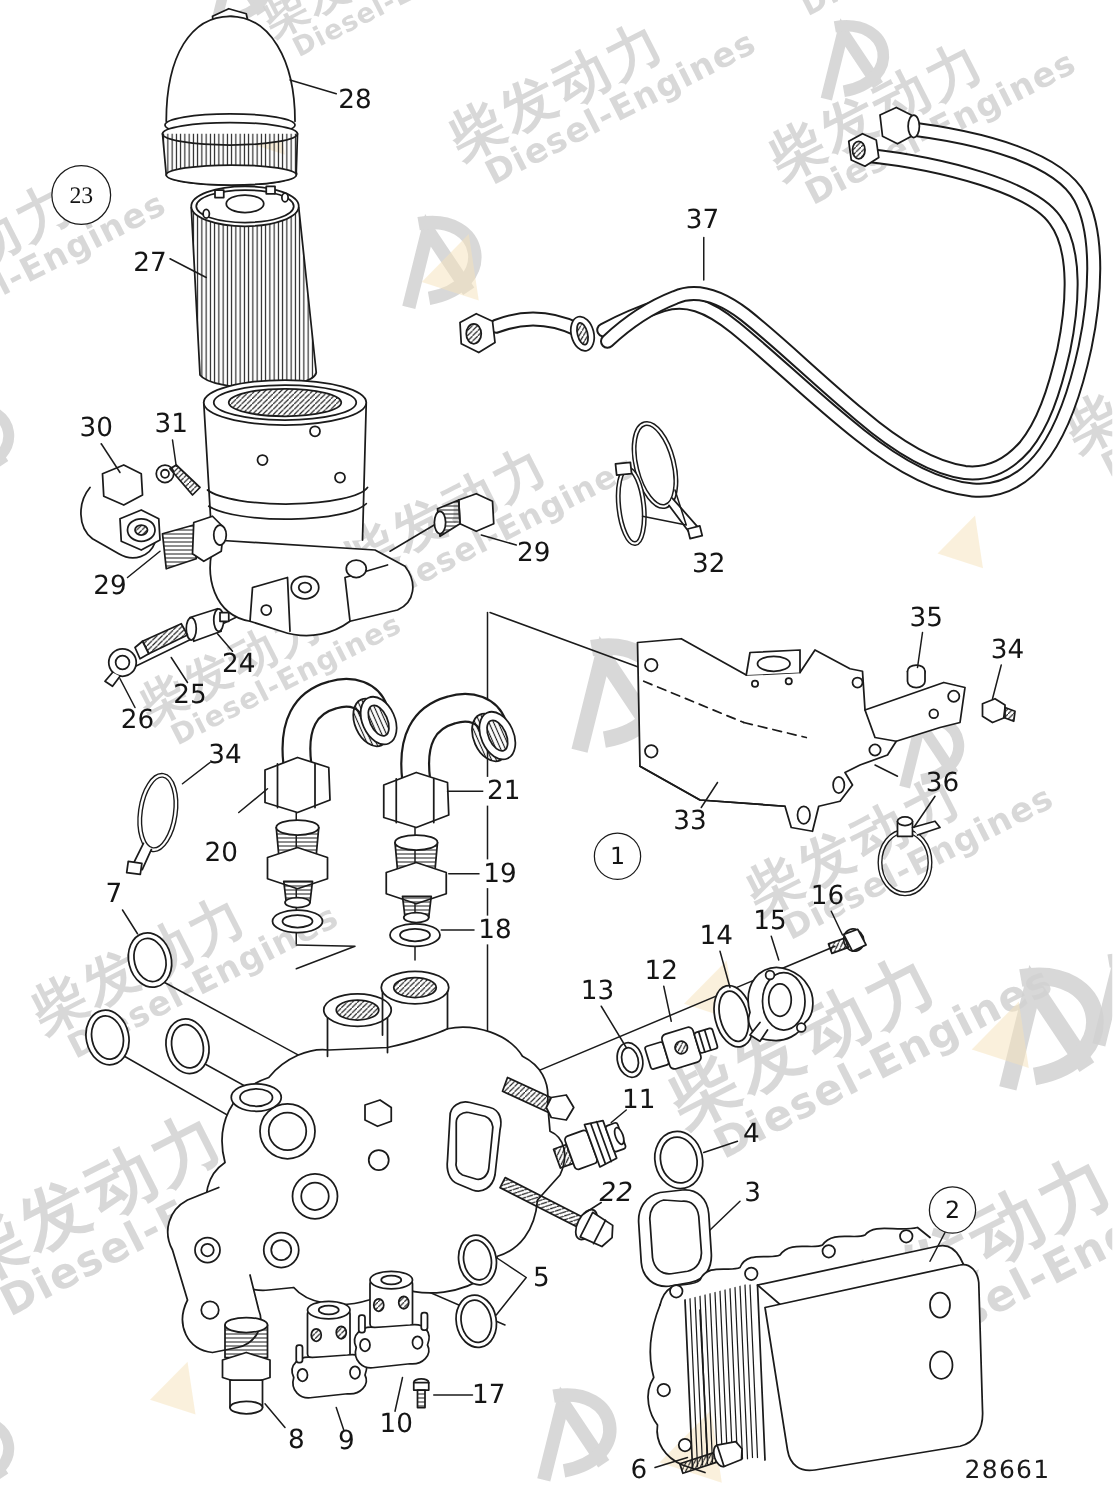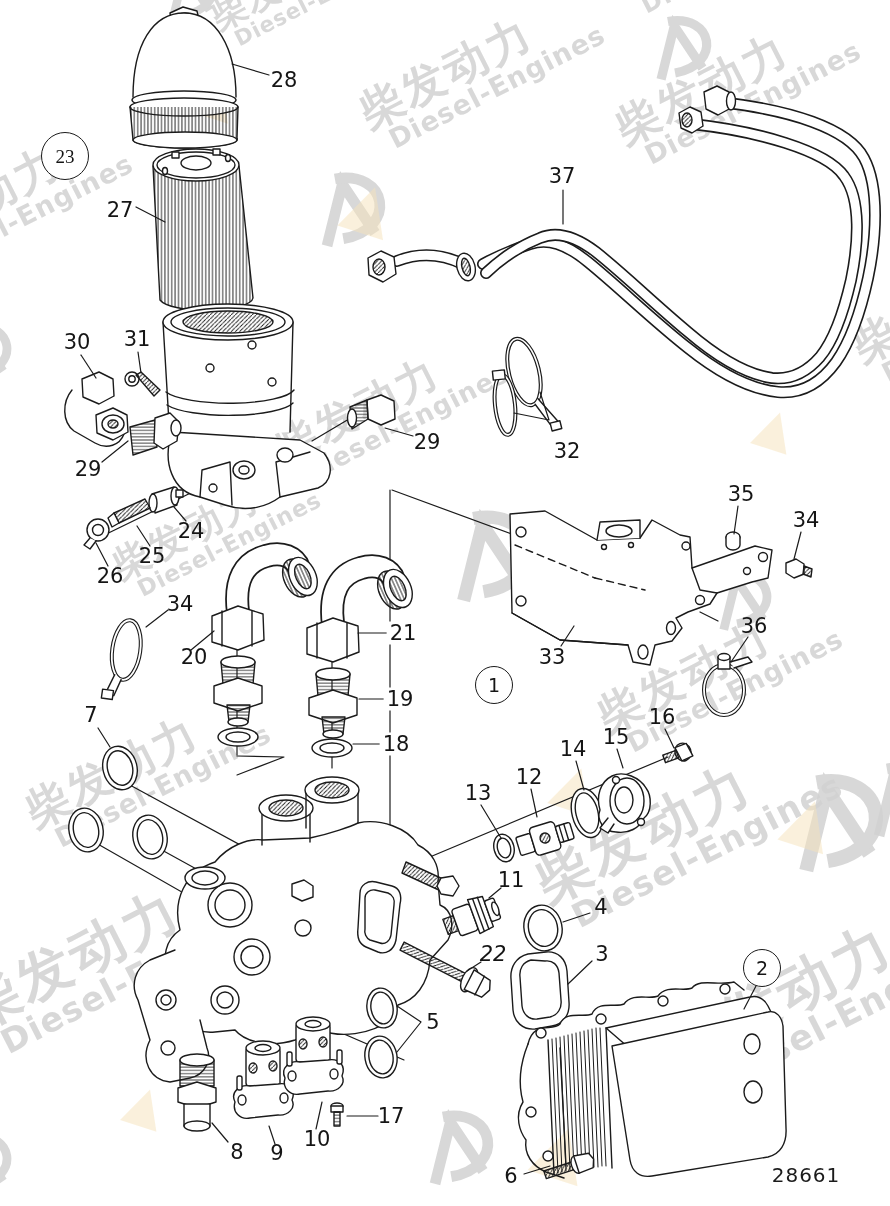--- a/index.html
+++ b/index.html
@@ -646,21 +646,21 @@
       <div class="callout" style="left: 567px; top: 431px; margin-top: 20px;">32</div>
       <div class="callout" style="left: 88px; top: 469px;">29</div>
       <div class="callout" style="left: 191px; top: 531px;">24</div>
       <div class="callout" style="left: 152px; top: 556px;">25</div>
       <div class="callout" style="left: 110px; top: 576px;">26</div>
       <div class="callout" style="left: 741px; top: 494px;">35</div>
       <div class="callout" style="left: 806px; top: 520px;">34</div>
       <div class="callout" style="left: 552px; top: 657px;">33</div>
       <div class="callout" style="left: 754px; top: 626px;">36</div>
       <div class="callout" style="left: 180px; top: 604px;">34</div>
-      <div class="callout" style="left: 177px; top: 657px; margin-left: 17px;">20</div>
+      <div class="callout" style="left: 177px; top: 682px;">20</div>
       <div class="callout bg" style="left: 403px; top: 633px; text-align: right;">21</div>
       <div class="callout bg" style="left: 400px; top: 699px;">19</div>
       <div class="callout bg" style="left: 396px; top: 744px;">18</div>
       <div class="callout" style="left: 91px; top: 715px;">7</div>
       <div class="callout circled" style="left: 494px; top: 685px; width: 36px; height: 36px; font-size: 19px;">1</div>
       <div class="callout" style="left: 662px; top: 717px;">16</div>
       <div class="callout" style="left: 616px; top: 737px;">15</div>
       <div class="callout" style="left: 573px; top: 749px;">14</div>
       <div class="callout" style="left: 529px; top: 777px;">12</div>
       <div class="callout" style="left: 478px; top: 793px; text-align: center;">13</div>

